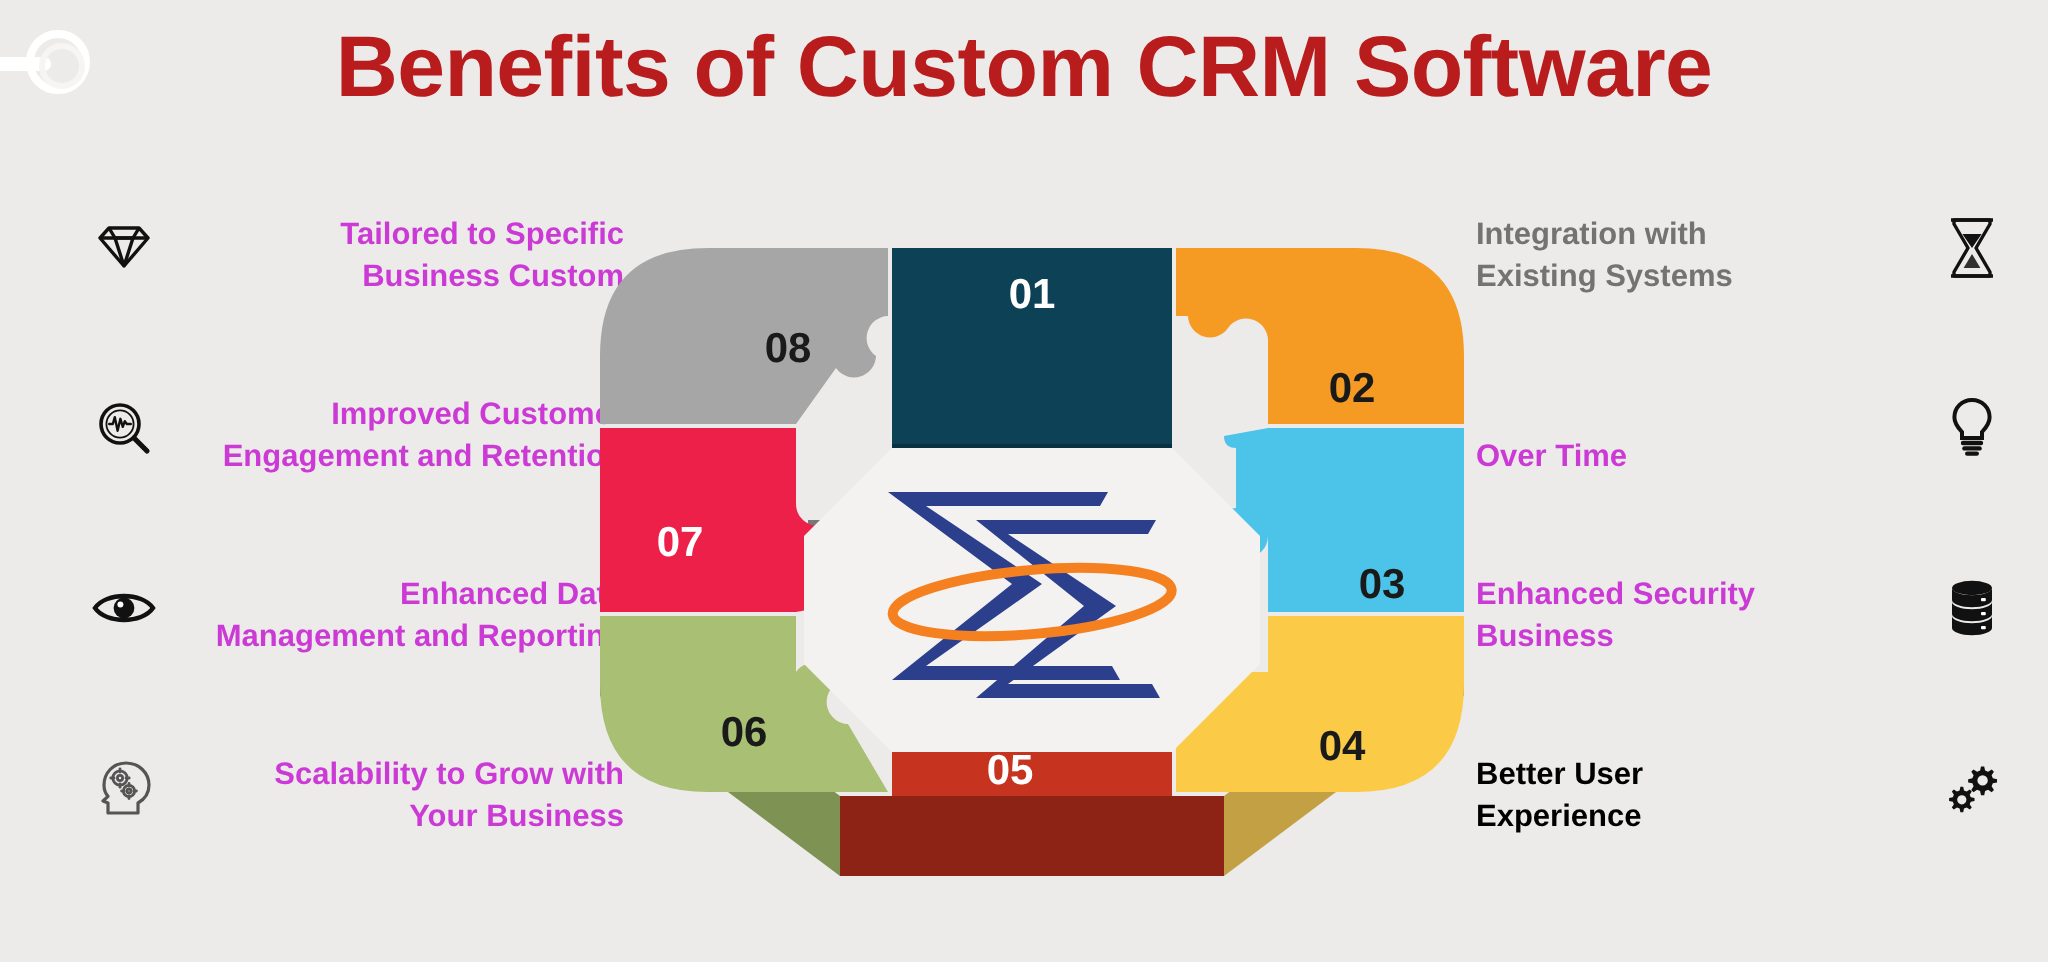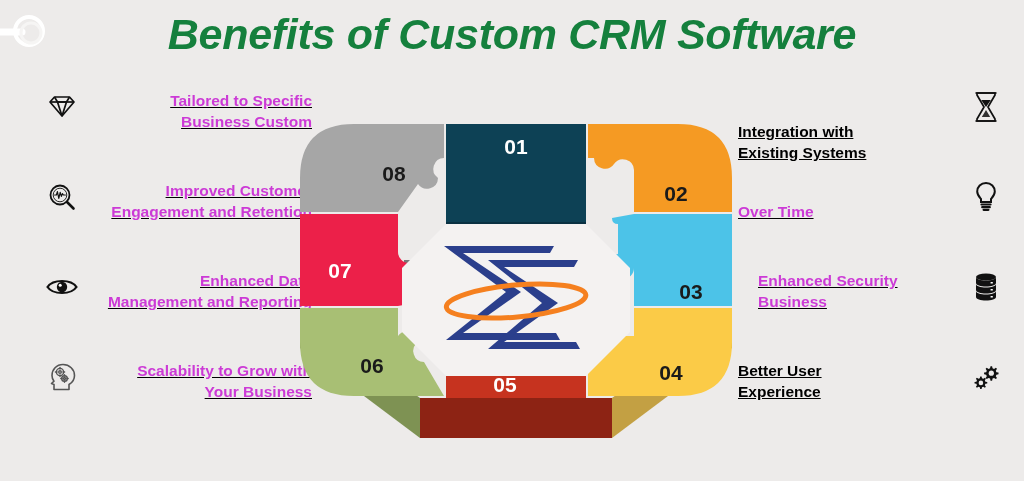--- a/index.html
+++ b/index.html
@@ -35,26 +35,25 @@
     font-size: 43px;
     font-weight: bold;
     color: #152a64;
     letter-spacing: -0.3px;
     white-space: nowrap;
   }
 
   
   .label-col {
     position: absolute;
-    top: 88px;
+    top: 105px;
     width: 272px;
     height: 360px;
     display: flex;
     flex-direction: column;
-    text-decoration: underline;
   }
   .label-col.left  { left: 42px;  }
   .label-col.right { right: 18px; }
 
   .label-row {
     display: flex;
     align-items: flex-start;
     height: 97px;
   }
   .label-col.left  .label-row { flex-direction: row; }
@@ -101,21 +100,21 @@
 <body style="background: rgb(237, 235, 234);">
 
 <div class="deco-ring-wrap">
   <svg width="70" height="48" viewBox="0 0 70 48">
     <line x1="0" y1="24" x2="30" y2="24" stroke="#ffffff" stroke-width="7" stroke-linecap="round"></line>
     <circle cx="37" cy="23" r="14" fill="none" stroke="#ffffff" stroke-width="4"></circle>
     <circle cx="39" cy="25" r="10" fill="none" stroke="#f6f5f4" stroke-width="3"></circle>
   </svg>
 </div>
 
-<div class="title" style="color: #15803d; font-style: italic;">Benefits of Custom CRM Software</div>
+<div class="title" style="color: #b91c1c;">Benefits of Custom CRM Software</div>
 
 <div class="label-col left">
 
   <div class="label-row">
     <span class="label-icon">
       <svg width="30" height="26" viewBox="0 0 30 26">
         <g fill="none" stroke="#111" stroke-width="1.7" stroke-linejoin="round">
           <path d="M3 8 L15 22 L27 8 L22.5 3 L7.5 3 Z"></path>
           <path d="M3 8 L27 8"></path>
           <path d="M7.5 3 L10.5 8 L15 22"></path>
@@ -197,21 +196,21 @@
       <svg width="24" height="32" viewBox="0 0 24 32">
         <g fill="none" stroke="#111" stroke-width="1.7" stroke-linejoin="round">
           <path d="M3 2 L21 2 L21 4 L14 16 L21 28 L21 30 L3 30 L3 28 L10 16 L3 4 Z"></path>
           <line x1="1.5" y1="2" x2="22.5" y2="2"></line>
           <line x1="1.5" y1="30" x2="22.5" y2="30"></line>
         </g>
         <path d="M7.2 9 L16.8 9 L12 16 Z" fill="#111"></path>
         <path d="M12 19 L16.2 26 L7.8 26 Z" fill="#111" opacity="0.85"></path>
       </svg>
     </span>
-    <span class="label-text" style="color: #000000; margin-top: 31px;">
+    <span class="label-text" style="color: #737373;">
       <span>Integration with</span><br>
       <span>Existing Systems</span>
     </span>
   </div>
 
   <div class="label-row">
     <span class="label-icon">
       <svg width="24" height="32" viewBox="0 0 24 32">
         <path d="M12 2 C6.8 2 3.2 6 3.2 10.6 C3.2 14 5.4 16.2 7 18 L7 21 L17 21 L17 18
                  C18.6 16.2 20.8 14 20.8 10.6 C20.8 6 17.2 2 12 2 Z" fill="none" stroke="#111" stroke-width="2"></path>
@@ -240,21 +239,21 @@
           <path d="M3 19 L3 25 C3 27 7.5 28.6 13 28.6 C18.5 28.6 23 27 23 25 L23 19
                    C23 21 18.5 22.6 13 22.6 C7.5 22.6 3 21 3 19 Z"></path>
         </g>
         <g fill="#fff">
           <rect x="17.5" y="10" width="2.4" height="1.6" rx="0.5"></rect>
           <rect x="17.5" y="17" width="2.4" height="1.6" rx="0.5"></rect>
           <rect x="17.5" y="24" width="2.4" height="1.6" rx="0.5"></rect>
         </g>
       </svg>
     </span>
-    <span class="label-text" style="color: rgb(204, 58, 214); margin-left: 20px;">
+    <span class="label-text" style="color: rgb(204, 58, 214);">
       <span>Enhanced Security</span><br>
       <span>Business</span>
     </span>
   </div>
 
   <div class="label-row">
     <span class="label-icon">
       <svg width="30" height="28" viewBox="0 0 30 28">
         <g fill="#111">
           <path d="M19.5 3.2 l1.6 0 l0.45 2.1 l1.5 0.62 l1.8 -1.18 l1.13 1.13 l-1.18 1.8

